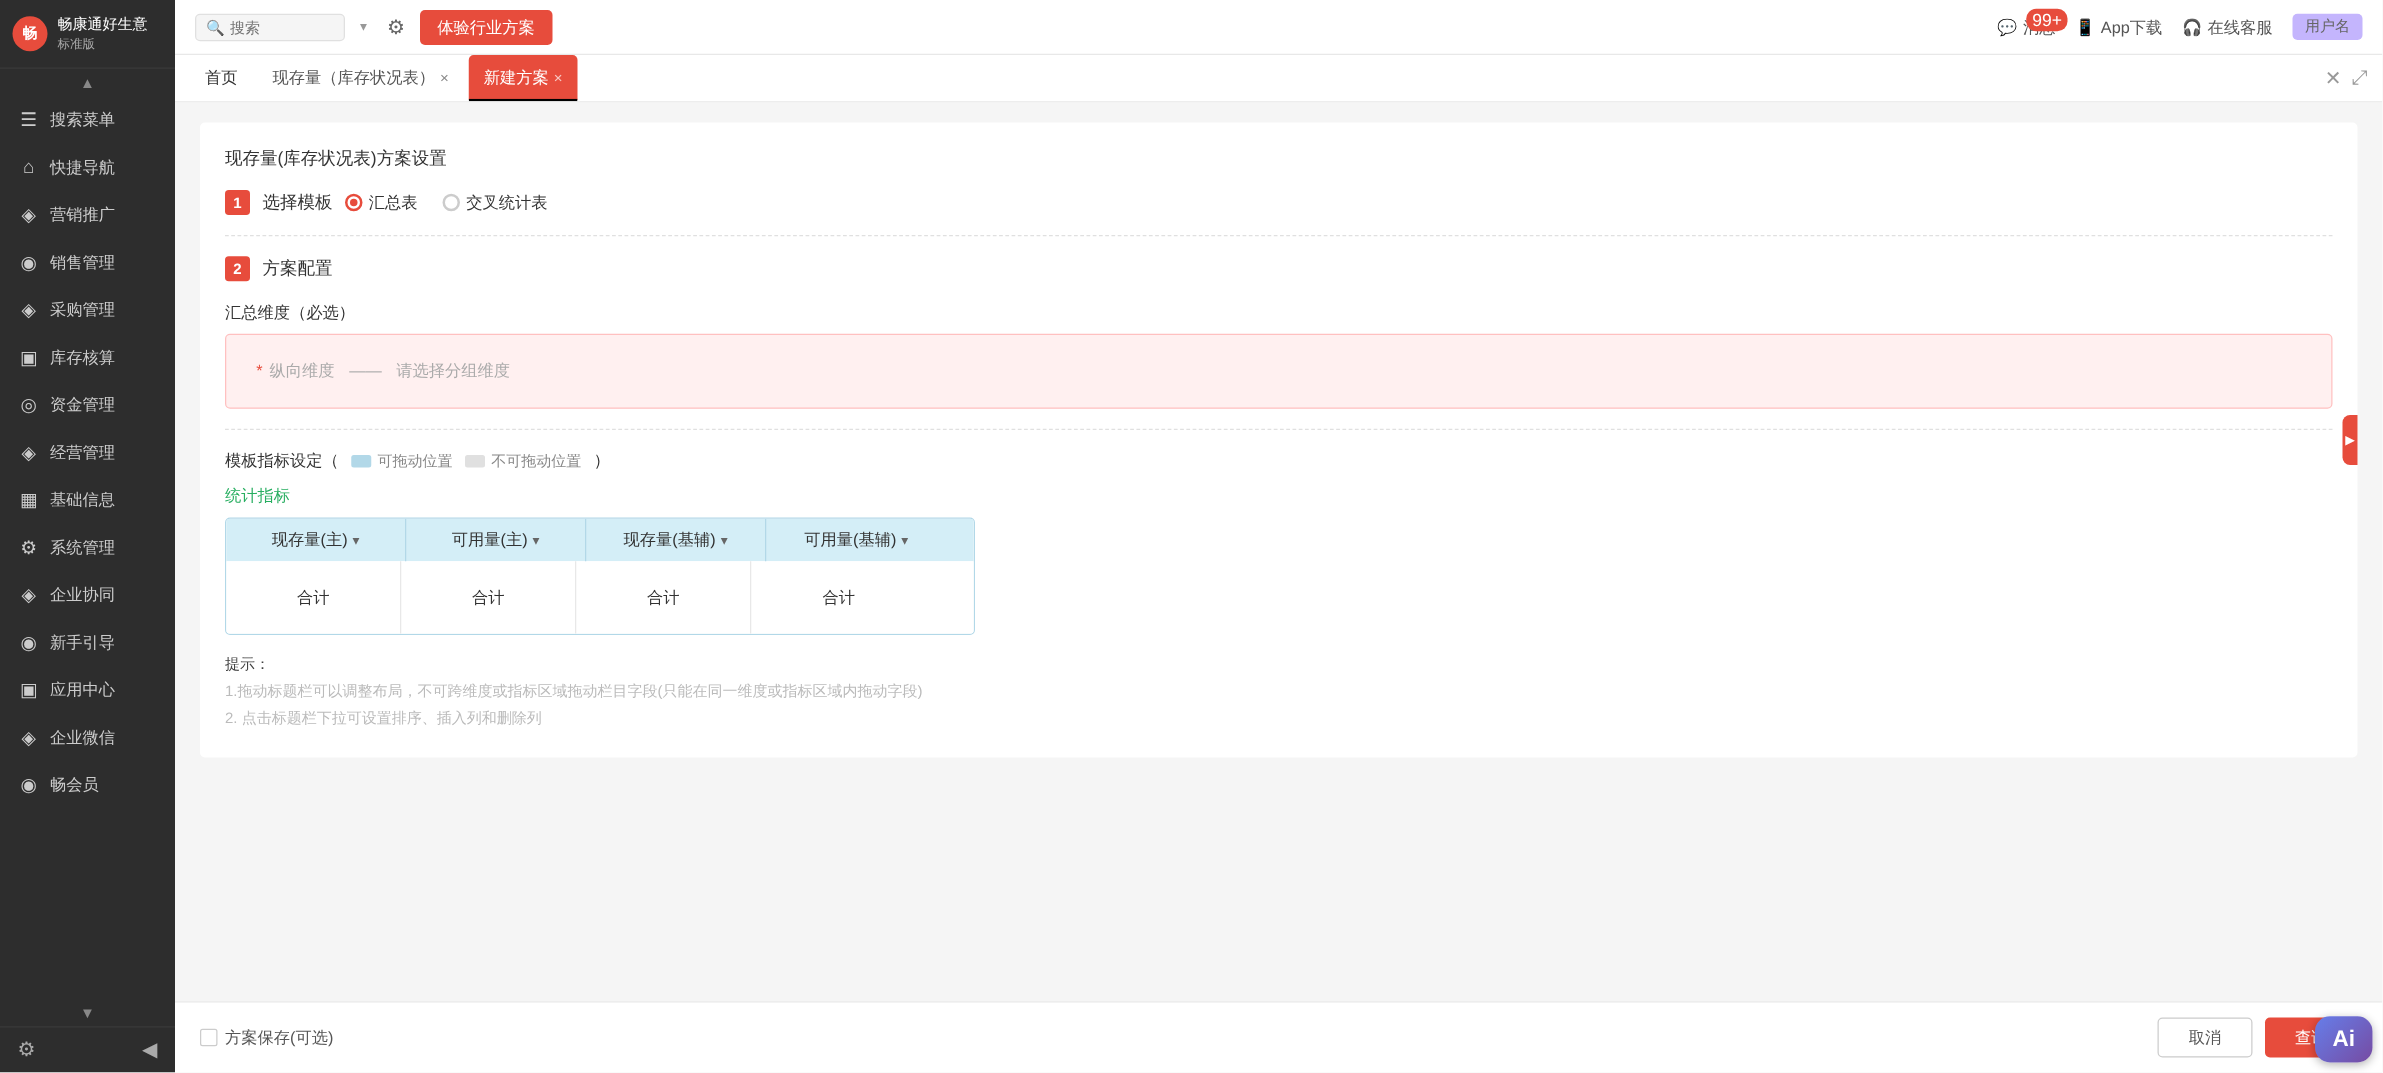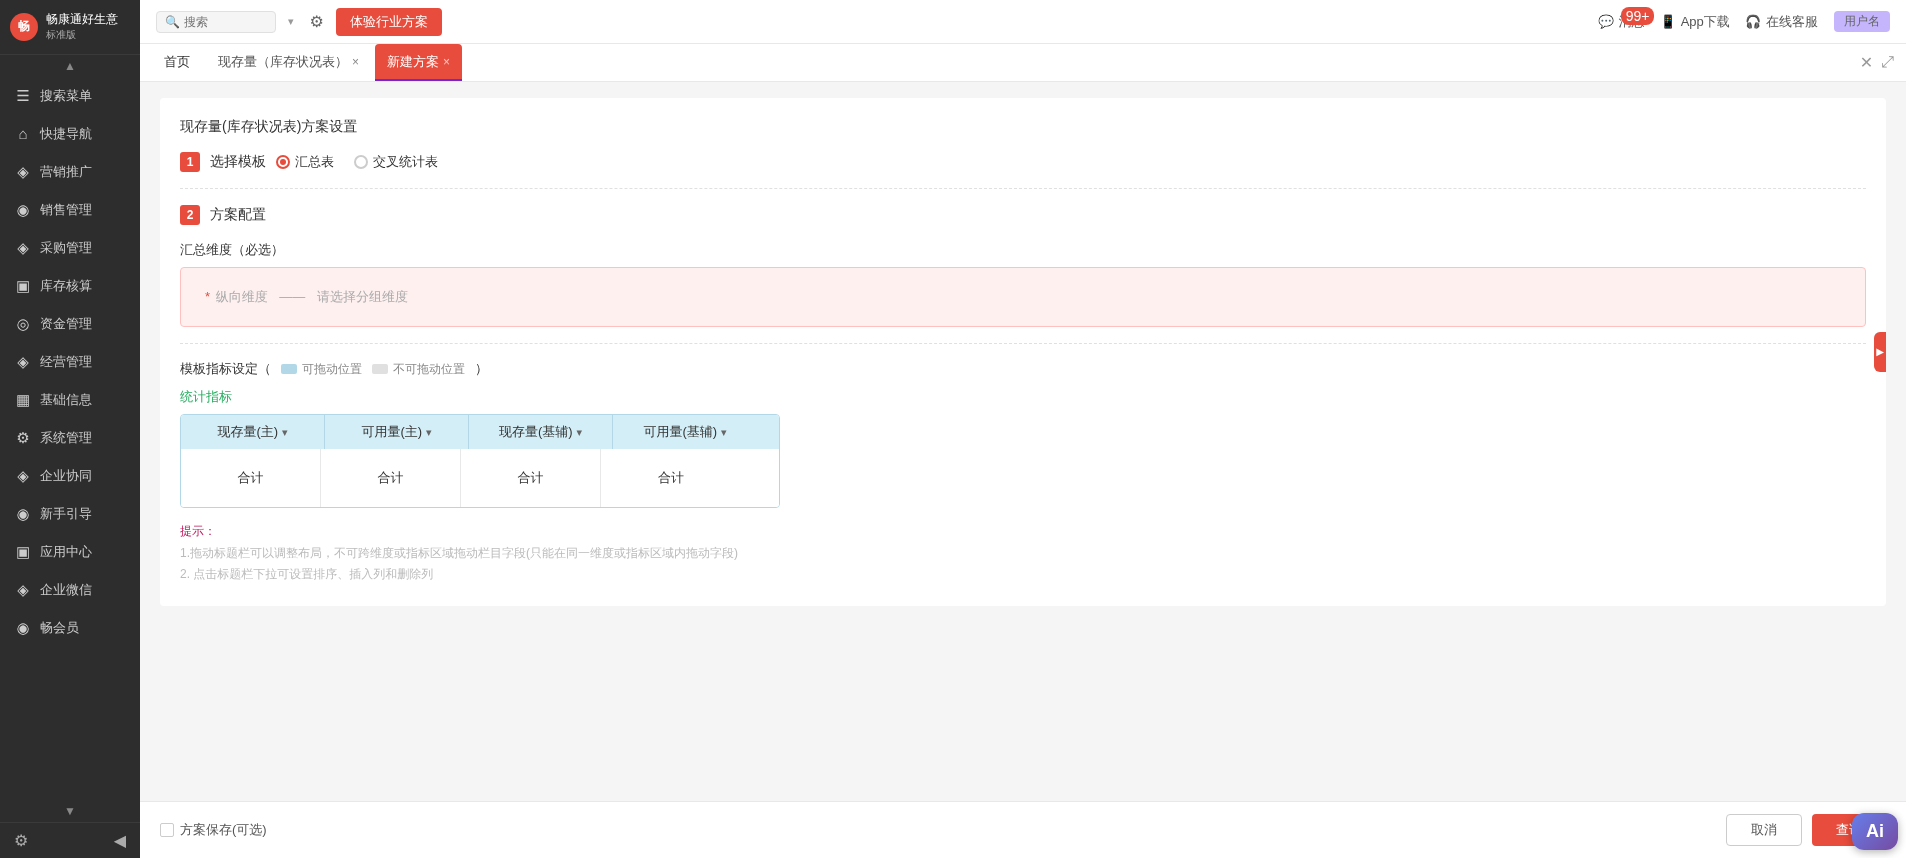--- a/index.html
+++ b/index.html
@@ -119,21 +119,21 @@
       height: 38px;
     }
     .tab {
       display: flex; align-items: center; gap: 4px;
       padding: 0 12px; height: 100%;
       font-size: 13px; color: #555; cursor: pointer;
       border-bottom: 2px solid transparent;
     }
     .tab.active {
       background: #e74c3c; color: white;
-      border-bottom: 2px solid #6d28d9;
+      border-bottom: 2px solid #000000;
       border-radius: 4px 4px 0 0;
     }
     .tab-close { font-size: 12px; cursor: pointer; opacity: 0.7; }
     .tab-home { color: #333; }
     .tabs-right { margin-left: auto; display: flex; gap: 8px; }
     .tabs-right-icon { font-size: 16px; color: #999; cursor: pointer; }
 
     
     .content {
       flex: 1;
@@ -234,21 +234,21 @@
       text-align: center;
       padding: 20px 4px;
       font-size: 13px;
       color: #333;
       border-right: 1px solid #e8e8e8;
     }
     .stats-body-col:last-child { border-right: none; }
 
     
     .tips { color: #bbb; font-size: 12px; margin-top: 10px; line-height: 1.8; }
-    .tips-title { color: #be185d; margin-right: 4px; }
+    .tips-title { color: #404040; margin-right: 4px; }
 
     
     .page-footer {
       background: #fff;
       border-top: 1px solid #e8e8e8;
       padding: 12px 20px;
       display: flex;
       align-items: center;
       justify-content: space-between;
     }

